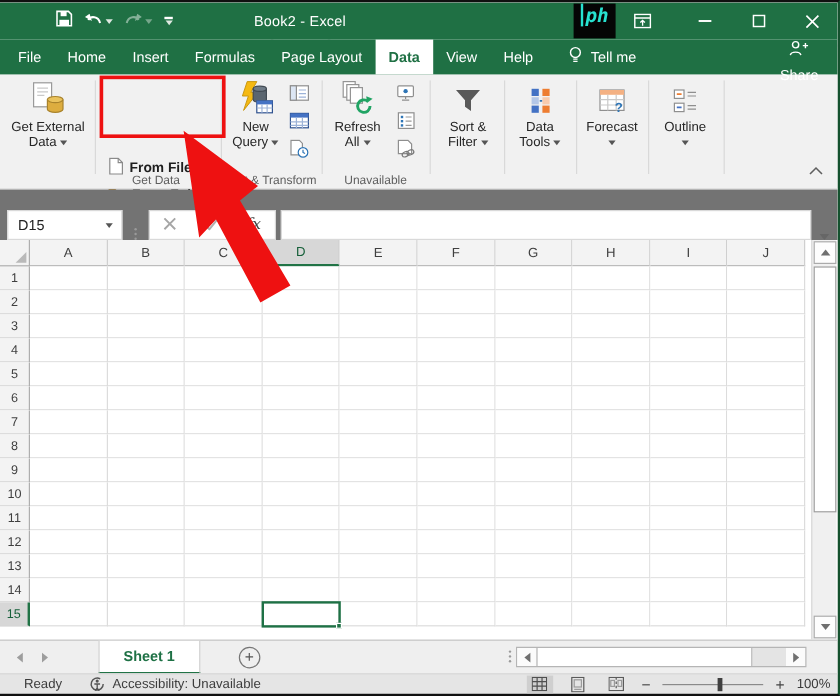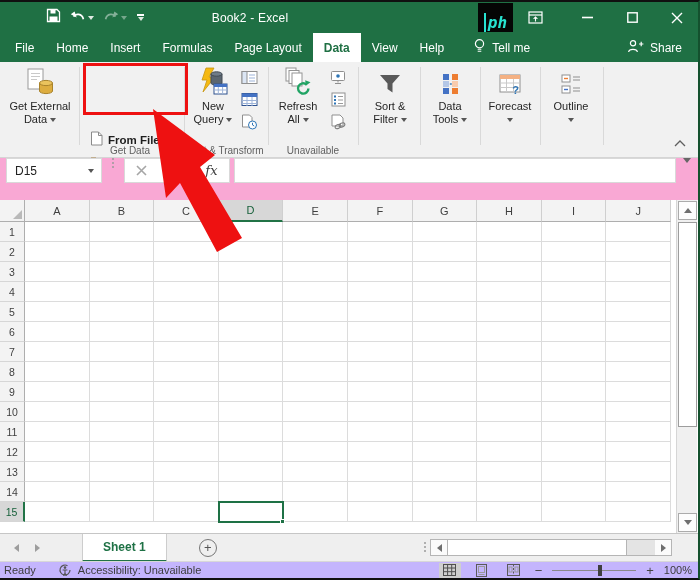--- a/index.html
+++ b/index.html
@@ -14,44 +14,44 @@
   .titlebar{ position:relative; height:31px; background:#1f7044; display:flex; align-items:center; color:#fff; }
   .deco{ position:absolute; left:0; top:0; width:698px; height:60px; pointer-events:none; opacity:.55; }
   .qat{ display:flex; align-items:center; gap:9px; margin-left:46px; z-index:2; }
   .qat .chev{ width:0;height:0;border-left:3px solid transparent;border-right:3px solid transparent;border-top:4px solid #dfe9e2; margin-left:2px;}
   .dim{ opacity:.45; }
   .qat-custom{ display:flex; flex-direction:column; align-items:center; gap:1px; }
   .qat-custom .bar{ width:7px; height:1.5px; background:#fff; }
   .win-title{ position:absolute; left:150px; width:200px; text-align:center; font-size:12px; letter-spacing:.2px; z-index:2;}
   .logo{ position:absolute; left:478px; top:1px; width:35px; height:29px; background:#050505; color:#27e2d1;
          font-family:"DejaVu Sans Mono", monospace; font-weight:bold; font-size:16px; font-style:italic;
-         display:flex; align-items:flex-end; justify-content:center; z-index:2;}
+         display:flex; align-items:flex-start; justify-content:center; z-index:2;}
   .logo span{ border-left:2px solid #27e2d1; padding-left:2px; }
   .cap-btn{ position:absolute; top:0; height:31px; width:30px; display:flex; align-items:center; justify-content:center; z-index:2;}
   
   .tabbar{ position:relative; height:29px; background:#1f7044; display:flex; align-items:stretch; color:#fff; font-size:12px; padding-left:4px; z-index:1;}
   .mtab{ display:flex; align-items:center; padding:0 11px; cursor:default; }
   .mtab.active{ background:#fff; color:#1f7044; font-weight:bold; }
   .tellme{ display:flex; align-items:center; gap:6px; padding:0 10px; margin-left:8px;justify-content:flex-end; }
-  .share{ display:flex; align-items:center; gap:6px; margin-left:auto; margin-right:16px; }
+  .share{ display:flex; align-items:center; gap:6px; margin-left:auto; margin-right:16px;flex-direction:column; }
   
   .ribbon{ position:relative; height:96px; background:#f1f1f1; border-bottom:1px solid #d5d5d5; font-size:11px; color:#262626;}
   .vsep{ position:absolute; top:5px; height:78px; width:1px; background:#d9d9d9; }
   .bigbtn{ position:absolute; top:3px; display:flex; flex-direction:column; align-items:center; text-align:center; line-height:13px; }
   .bigbtn .ic{ height:32px; display:flex; align-items:flex-end; justify-content:center; margin-bottom:3px;}
   .drop{ display:inline-block; width:0;height:0;border-left:3px solid transparent;border-right:3px solid transparent;border-top:4px solid #555; margin-left:3px; vertical-align:middle;}
   .grplabel{ position:absolute; bottom:1px; font-size:10px; color:#5f5f5f; text-align:center; }
   .minirow{ display:flex; align-items:center; gap:5px; height:23px; font-size:11.5px; font-weight:600; color:#1e1e1e;}
   .smallcol{ position:absolute; display:flex; flex-direction:column; gap:5px; }
   .collapse{ position:absolute; right:12px; bottom:8px; }
   
   .hlbox{ position:absolute; left:83px; top:61px; width:105px; height:52px; border:3px solid #ee1111; z-index:55; }
   .arrow-svg{ position:absolute; left:0; top:0; width:698px; height:576px; z-index:60; pointer-events:none; }
   
-  .fbar{ position:relative; height:42px; background:#f9a8d4; display:flex; align-items:flex-start; padding:0 6px; }
+  .fbar{ position:relative; height:42px; background:#737373; display:flex; align-items:flex-end; padding:0 6px; }
   .namebox{ width:96px; height:25px; background:#fff; border:1px solid #d9d9d9; display:flex; align-items:center; font-size:12px; color:#222; padding-left:8px; }
   .namebox .drop{ margin-left:auto; margin-right:7px; }
   .dots3{ display:flex; flex-direction:column; gap:2px; margin:0 10px; }
   .dots3 i{ width:2px; height:2px; background:#9a9a9a; border-radius:50%; }
   .fxbox{ width:106px; height:25px; background:#fff; border:1px solid #d9d9d9; display:flex; align-items:center; justify-content:space-around; }
   .fx{ font-family:"DejaVu Serif", serif; font-style:italic; font-size:13px; color:#3f3f3f; }
   .finput{ flex:1; height:25px; background:#fff; border:1px solid #d9d9d9; margin-left:4px; margin-right:16px; font-size:12px; padding:0 6px; color:#222;}
   .fchev{ position:absolute; right:7px; width:0;height:0;border-left:4px solid transparent;border-right:4px solid transparent;border-top:5px solid #666;}
   
   .gridwrap{ position:relative; height:333px; background:#fff; overflow:hidden; }
@@ -81,22 +81,22 @@
   .navarrows{ display:flex; gap:16px; margin-left:14px; }
   .stab{ margin-left:42px; height:28px; padding:0 20px; background:#fff; border-left:1px solid #cdcdcd; border-right:1px solid #cdcdcd;
          border-bottom:2px solid #217346; color:#1e7145; font-weight:bold; display:flex; align-items:center; }
   .addsheet{ margin-left:32px; width:18px; height:18px; border:1px solid #767676; border-radius:50%; color:#555;
              font-size:13px; line-height:15px; text-align:center; }
   .sheetdots{ position:absolute; left:414px; top:8px; }
   .hsb{ position:absolute; left:430px; top:5px; width:242px; height:17px; background:#e4e4e4; border:1px solid #b5b5b5; display:flex; align-items:stretch;}
   .hsb .hbtn{ width:16px; background:#fbfbfb; display:flex; align-items:center; justify-content:center; }
   .hsb .hthumb{ width:180px; background:#fff; border-left:1px solid #b5b5b5; border-right:1px solid #b5b5b5; }
   
-  .statusbar{ position:relative; height:17px; background:#c4b5fd; border-top:1px solid #d8d8d8; display:flex; align-items:center;
-              font-size:11px; color:#3c3c3c; padding-left:4px; gap:6px;}
+  .statusbar{ position:relative; height:17px; background:#e5e5e5; border-top:1px solid #d8d8d8; display:flex; align-items:center;
+              font-size:11px; color:#3c3c3c; padding-left:20px; gap:6px;}
   .statusright{ position:absolute; right:6px; display:flex; align-items:center; gap:10px; }
   .viewbtn{ display:flex; align-items:center; justify-content:center; width:22px; height:15px; }
   .viewbtn.active{ background:#cfcfcf; }
   .zoomtrack{ position:relative; width:84px; height:11px; }
   .zoomtrack .line{ position:absolute; top:5px; left:0; width:84px; height:1px; background:#8a8a8a; }
   .zoomtrack .thumb{ position:absolute; top:0; left:55%; width:4px; height:11px; background:#3f3f3f; }
   .zsign{ font-size:13px; color:#444; line-height:11px; }
 </style>
 </head>
 <body>

